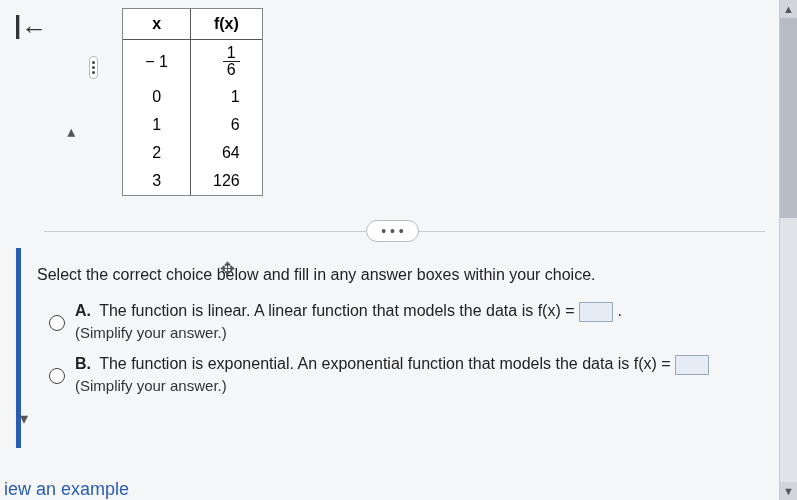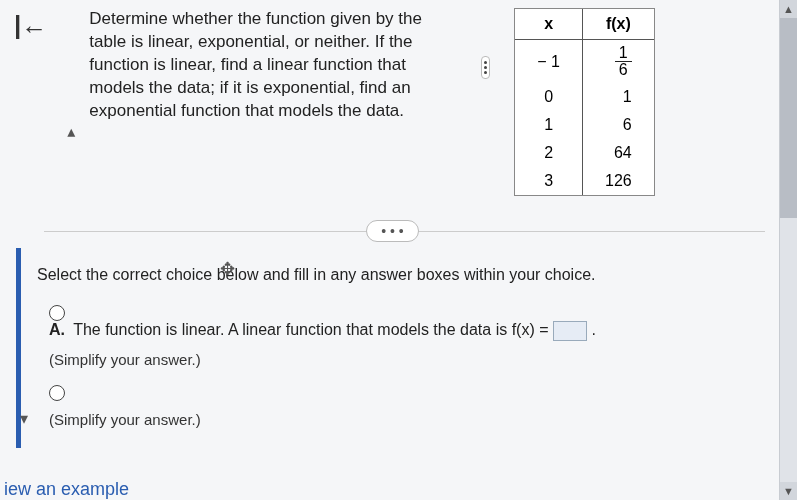--- a/index.html
+++ b/index.html
@@ -132,24 +132,24 @@
     margin-top: -6px;
   }
   .choices-area {
     flex:1;
     font-size:16px;
     color:#222;
   }
   .instruct { margin-bottom: 18px; margin-top: 12px;}
   .choice {
     display:flex;
-    align-items:flex-start;
+    align-items:center;
+    gap:10px;
     margin-bottom: 14px;
     padding-left: 12px;
-    flex-direction: column;
   }
   .radio {
     width:16px;
     height:16px;
     border:1.5px solid #444;
     border-radius:50%;
     margin-top:3px;
     flex-shrink:0;
     cursor:pointer;
     background:#fff;
@@ -157,21 +157,21 @@
   .choice-label { font-weight:bold; margin-right:4px;}
   .answer-box {
     display:inline-block;
     width:34px;
     height:20px;
     background:#e6ecf5;
     border:1px solid #9ab;
     vertical-align:middle;
     cursor:text;
   }
-  .subtext { font-size:15px; color:#333; margin-top:10px;}
+  .subtext { font-size:15px; color:#333; margin-top:2px;}
   .bottom-arrow {
     position:absolute;
     left: 20px;
     bottom: 28px;
     font-size:16px;
     color:#555;
     cursor:pointer;
   }
   .cutoff {
     position:absolute;
@@ -212,21 +212,20 @@
 </head>
 <body>
 
 <div class="container">
   <div class="top-row">
     <div class="back-btn">|←</div>
     <div style="display:flex;flex-direction:column;align-items:center;">
       <div style="height:52px;"></div>
       <div class="arrow-btn">▴</div>
     </div>
-    <div class="question-text">Determine whether the function given by the table is linear, exponential, or neither. If the function is linear, find a linear function that models the data; if it is exponential, find an exponential function that models the data.</div>
     <div class="vdots">
       <span></span>
         <span></span>
         <span></span>
     </div>
     <div class="table-wrap">
       <table class="data-table">
         <tbody>
             <tr>
           <th>x</th>
@@ -277,20 +276,25 @@
             <span>The function is linear. A linear function that models the data is f(x) =</span>
             <span class="answer-box"></span> .
           </div>
           <div class="subtext">(Simplify your answer.)</div>
         </div>
       </div>
 
       <div class="choice">
         <div class="radio"></div>
         <div>
+          <div>
+            <span class="choice-label">B.</span>
+            <span>The function is exponential. An exponential function that models the data is f(x) =</span>
+            <span class="answer-box"></span>
+          </div>
           <div class="subtext">(Simplify your answer.)</div>
         </div>
       </div>
     </div>
   </div>
 
   <div class="bottom-arrow">▾</div>
 </div>
 
 <div class="cutoff">iew an example</div>

